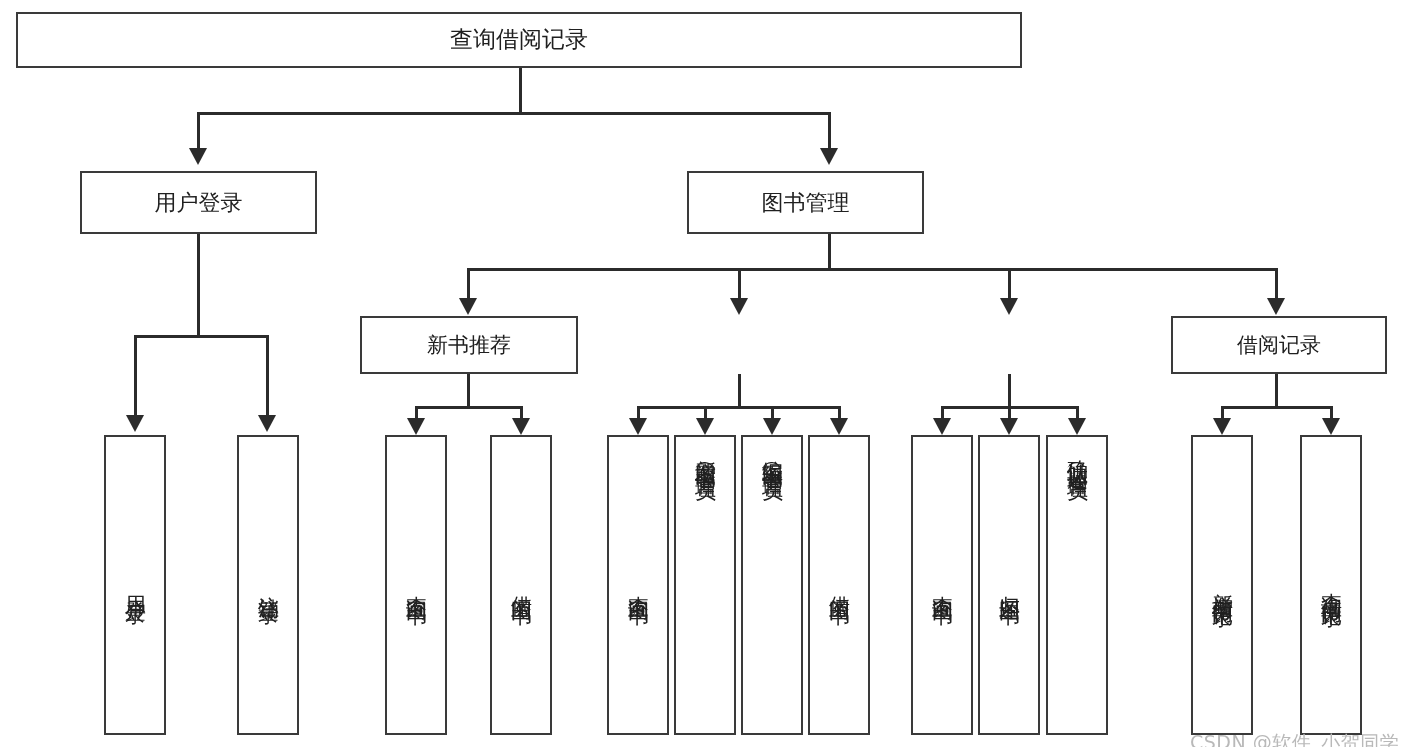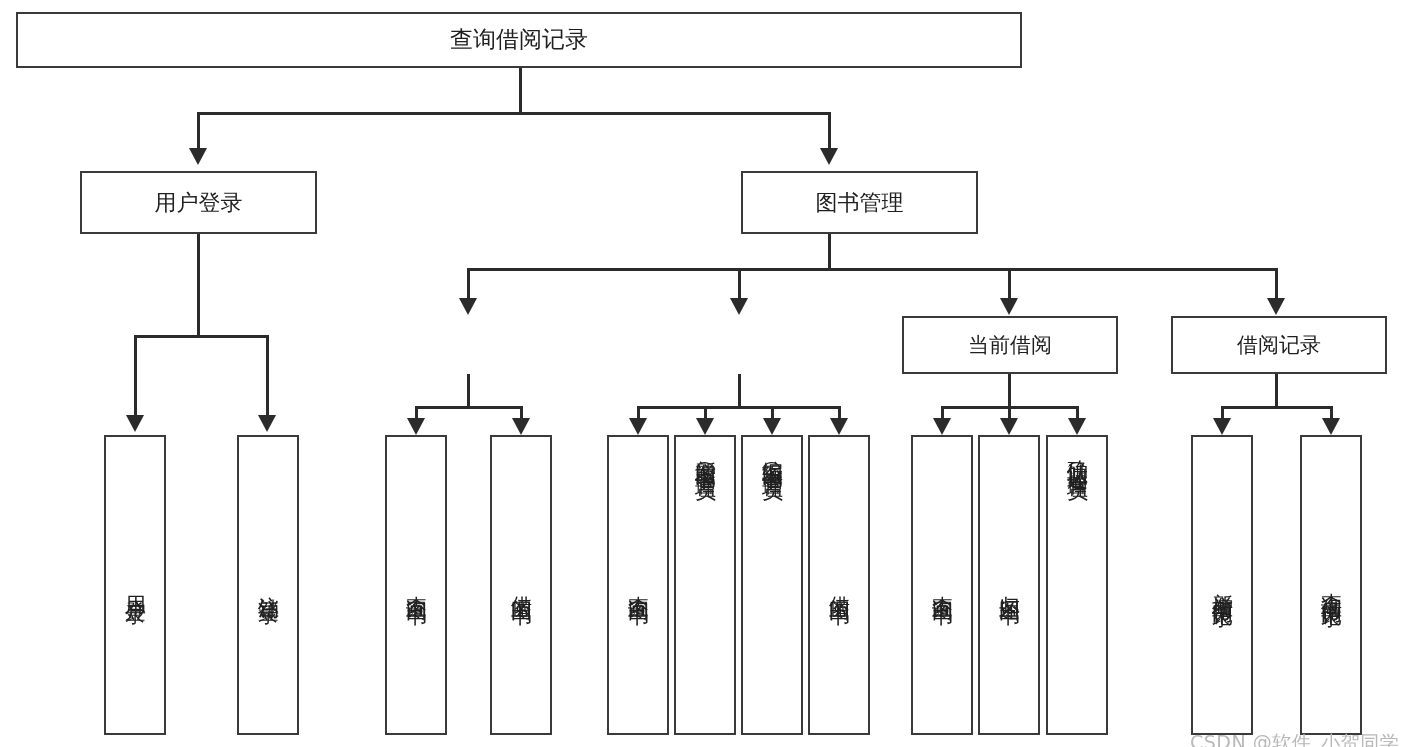--- a/index.html
+++ b/index.html
@@ -88,21 +88,21 @@
 
   <div class="edge v" style="left:197px; top:112px; width:3px; height:38px;"></div>
   <div class="arrow" style="left:189px; top:148px;"></div>
 
   <div class="edge v" style="left:828px; top:112px; width:3px; height:38px;"></div>
   <div class="arrow" style="left:820px; top:148px;"></div>
 
   <div class="node level2" style="left:80px; top:171px; width:237px; height:63px;">
     <span>用户登录</span>
   </div>
-  <div class="node level2" style="left:741px; top:171px; width:237px; height:63px;">
+  <div class="node level2" style="left:687px; top:171px; width:237px; height:63px;">
     <span>图书管理</span>
   </div>
 
   <div class="edge v" style="left:197px; top:234px; width:3px; height:103px;"></div>
   <div class="edge h" style="left:134px; top:335px; width:134px; height:3px;"></div>
   <div class="edge v" style="left:134px; top:335px; width:3px; height:82px;"></div>
   <div class="arrow" style="left:126px; top:415px;"></div>
   <div class="edge v" style="left:266px; top:335px; width:3px; height:82px;"></div>
   <div class="arrow" style="left:258px; top:415px;"></div>
 
@@ -110,22 +110,22 @@
   <div class="edge h" style="left:467px; top:268px; width:811px; height:3px;"></div>
   <div class="edge v" style="left:467px; top:268px; width:3px; height:32px;"></div>
   <div class="arrow" style="left:459px; top:298px;"></div>
   <div class="edge v" style="left:738px; top:268px; width:3px; height:32px;"></div>
   <div class="arrow" style="left:730px; top:298px;"></div>
   <div class="edge v" style="left:1008px; top:268px; width:3px; height:32px;"></div>
   <div class="arrow" style="left:1000px; top:298px;"></div>
   <div class="edge v" style="left:1275px; top:268px; width:3px; height:32px;"></div>
   <div class="arrow" style="left:1267px; top:298px;"></div>
 
-  <div class="node level3" style="left:902px; top:316px; width:216px; height:58px;">
-    <span>当前借阅</span>
+  <div class="node level3" style="left:360px; top:316px; width:218px; height:58px;">
+    <span>新书推荐</span>
   </div>
   <div class="node level3" style="left:1171px; top:316px; width:216px; height:58px;">
     <span>借阅记录</span>
   </div>
 
   <div class="edge v" style="left:467px; top:374px; width:3px; height:34px;"></div>
   <div class="edge h" style="left:415px; top:406px; width:108px; height:3px;"></div>
   <div class="edge v" style="left:415px; top:406px; width:3px; height:14px;"></div>
   <div class="arrow" style="left:407px; top:418px;"></div>
   <div class="edge v" style="left:520px; top:406px; width:3px; height:14px;"></div>

